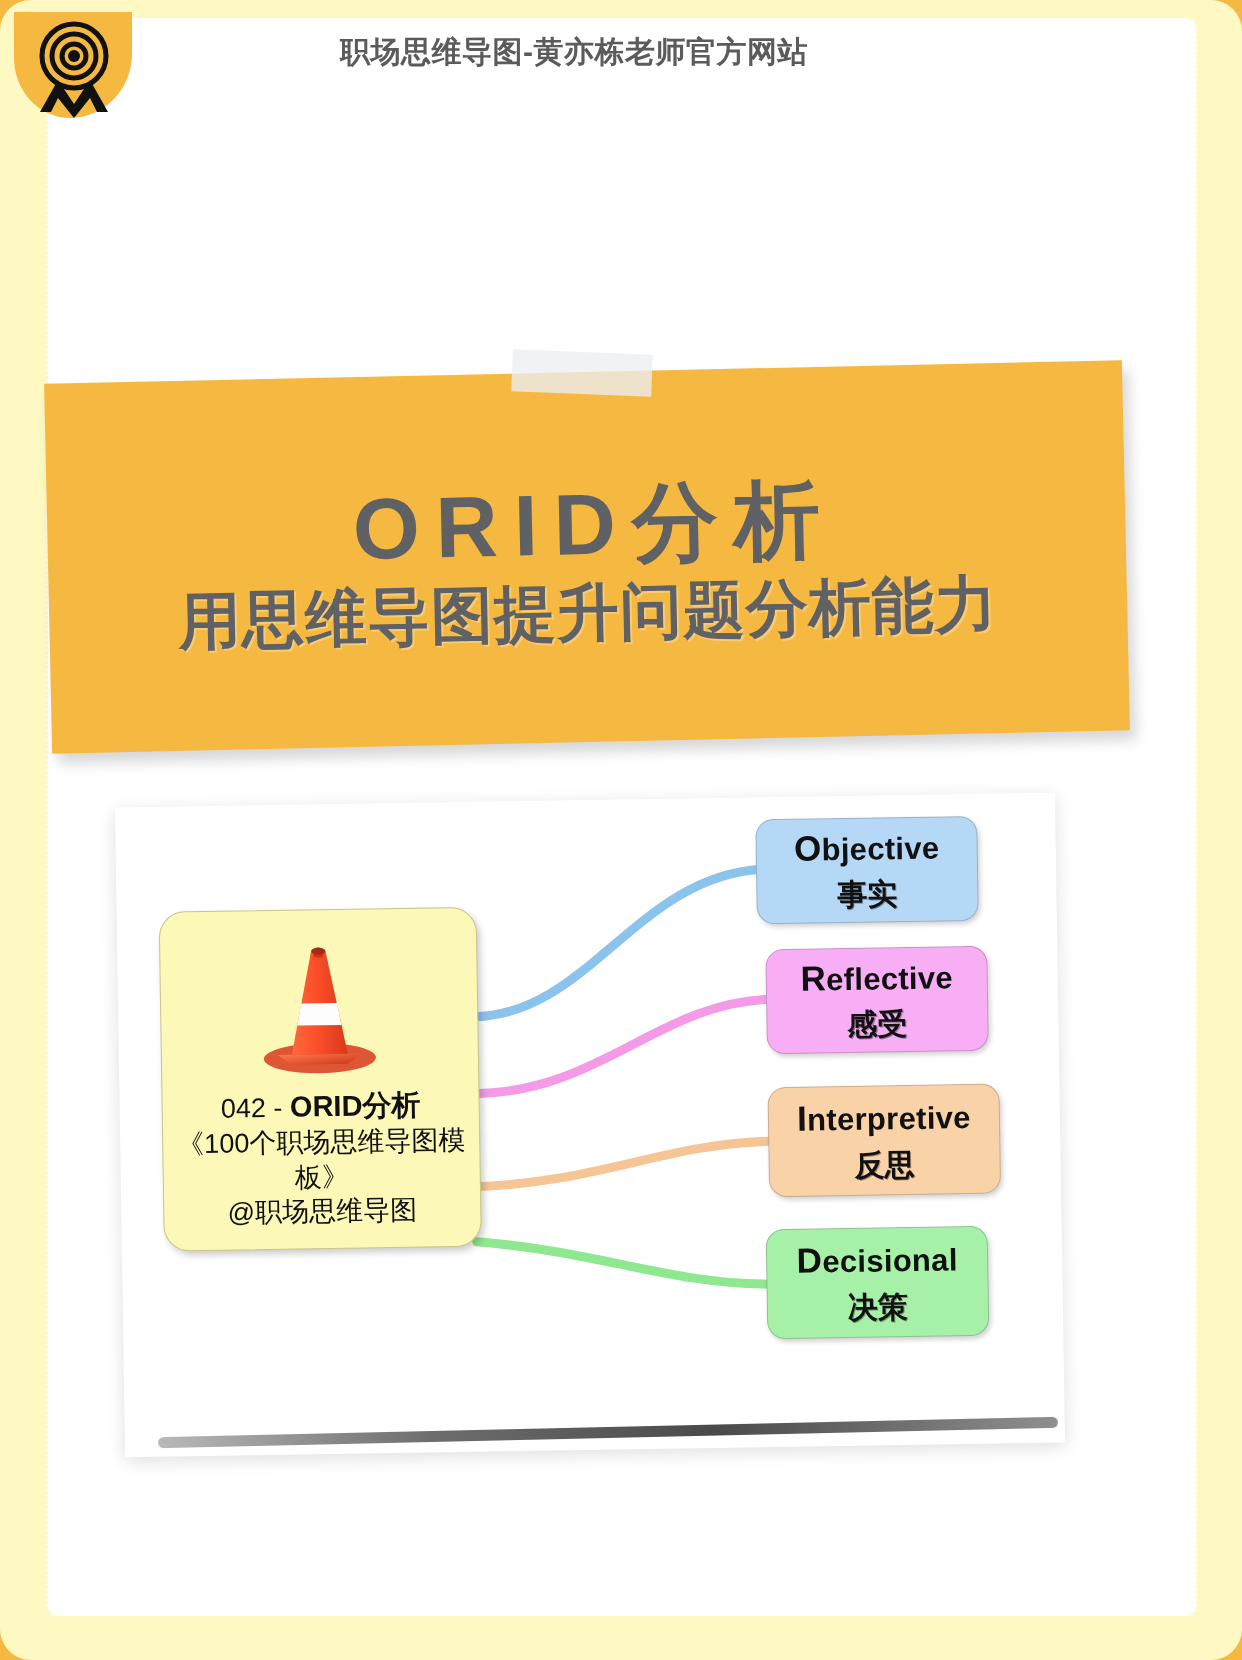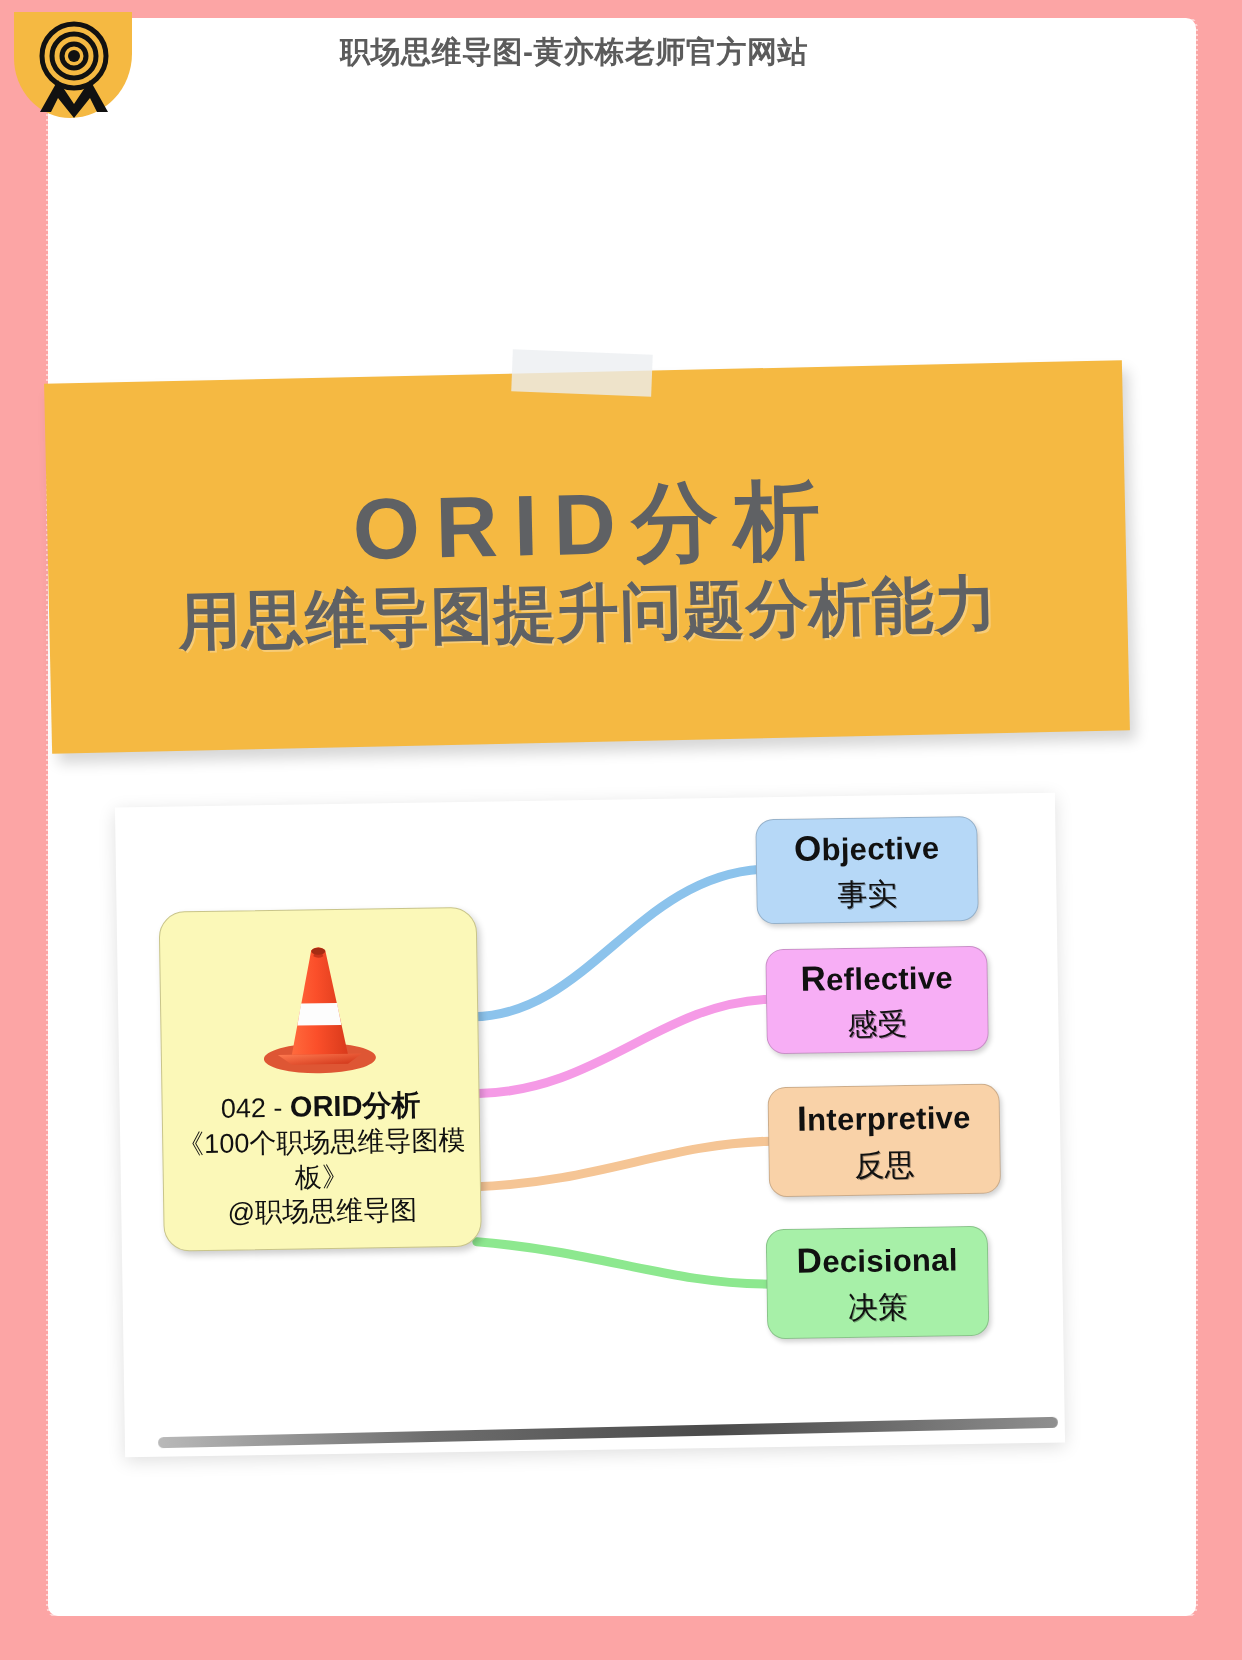--- a/index.html
+++ b/index.html
@@ -5,21 +5,22 @@
   * { margin:0; padding:0; box-sizing:border-box; }
   html,body{
     width:1242px; height:1660px;
     background:#f5b942;
     font-family:"Liberation Sans","DejaVu Sans",sans-serif;
     overflow:hidden;
   }
   #page{
     position:relative;
     width:1242px; height:1660px;
-    background:#fca5a5;
+    background:#fef9c3;
+    border-radius:31px;
   }
 
   
   .paper{
     position:absolute;
     left:48px; top:18px;
     width:1148px; height:1598px;
     background:#ffffff;
     border-radius:10px;
     box-shadow:0 0 0 0 rgba(0,0,0,0);
@@ -125,21 +126,21 @@
     border-radius:18px;
     border:1px solid rgba(0,0,0,.18);
     box-shadow:2px 3px 5px rgba(0,0,0,.18);
     display:flex; flex-direction:column;
     align-items:center; justify-content:center;
     text-align:center;
     color:#111;
   }
   .node .en{ font-size:31px; font-weight:bold; line-height:1.12; letter-spacing:.3px; }
   .node .en b{ font-size:35px; }
-  .node .cn{ font-size:30px; font-weight:normal; line-height:1.2; margin-top:10px;
+  .node .cn{ font-size:30px; font-weight:bold; line-height:1.2; margin-top:10px;
              text-shadow:1px 1px 0 rgba(0,0,0,.35); }
 
   .node-objective   { left:640px; top:22px;  width:222px; height:105px; background:#b6d8f7; }
   .node-reflective  { left:648px; top:152px; width:222px; height:105px; background:#f7aef5; }
   .node-interpretive{ left:648px; top:290px; width:232px; height:110px; background:#f9d2a8; }
   .node-decisional  { left:644px; top:432px; width:222px; height:110px; background:#a7f0a8; }
 
   .center-node{
     position:absolute;
     left:42px; top:105px;

